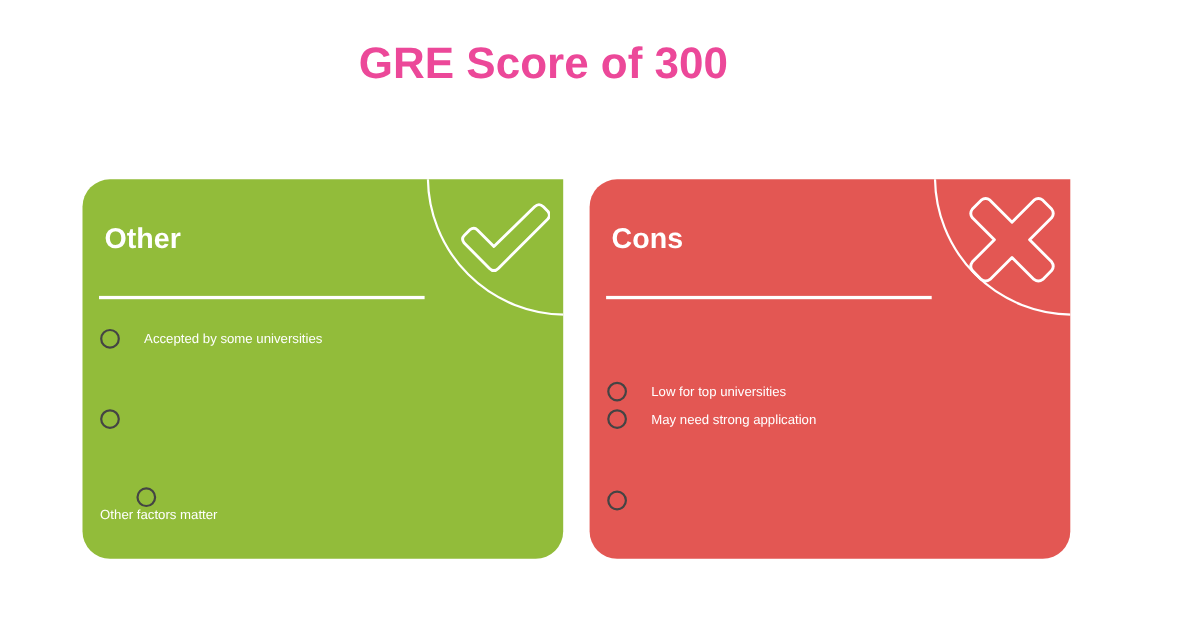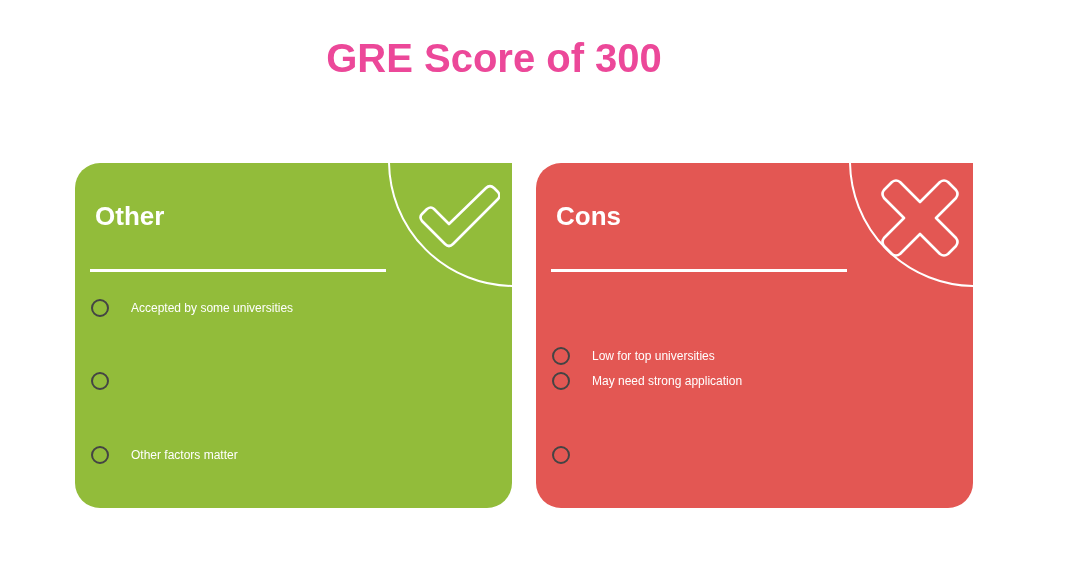--- a/index.html
+++ b/index.html
@@ -50,21 +50,21 @@
   <div class="card-title">Other</div>
   <div class="divider"></div>
 
   <div class="item" style="top:133px;">
     <span class="bullet"></span>
     <span class="item-text">Accepted by some universities</span>
   </div>
   <div class="item" style="top:206px;">
     <span class="bullet"></span>
   </div>
-  <div class="item" style="top:280px;">
+  <div class="item" style="top:280px;flex-direction:column;">
     <span class="bullet"></span>
     <span class="item-text">Other factors matter</span>
   </div>
 </div>
 
 <div class="card cons" style="background:#E35753;">
   <div class="corner-circle"></div>
   <svg class="glyph" width="80" height="80" viewBox="0 0 80 80" style="left:344px; top:15px;">
     <path d="M 12 4 Q 16 1 20 4 L 40 24 L 60 4 Q 64 1 68 4 L 76 12 Q 79 16 76 20 L 56 40 L 76 60 Q 79 64 76 68 L 68 76 Q 64 79 60 76 L 40 56 L 20 76 Q 16 79 12 76 L 4 68 Q 1 64 4 60 L 24 40 L 4 20 Q 1 16 4 12 Z" fill="none" stroke="#ffffff" stroke-width="2.6" stroke-linejoin="round"></path>
   </svg>

